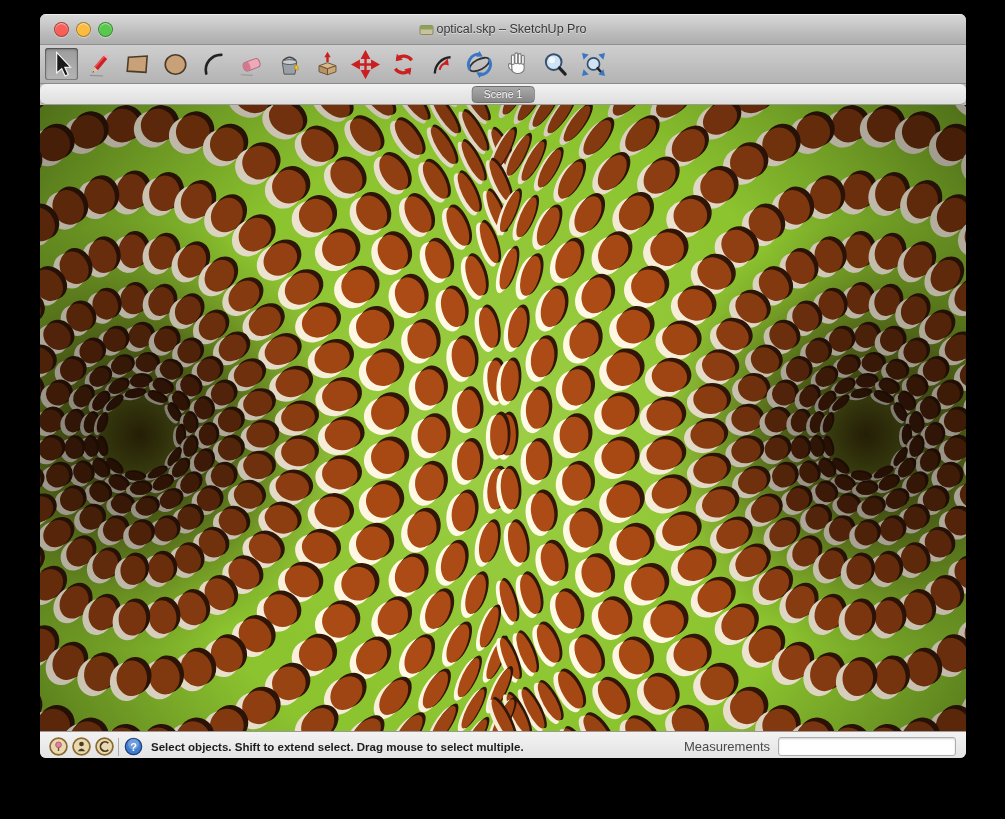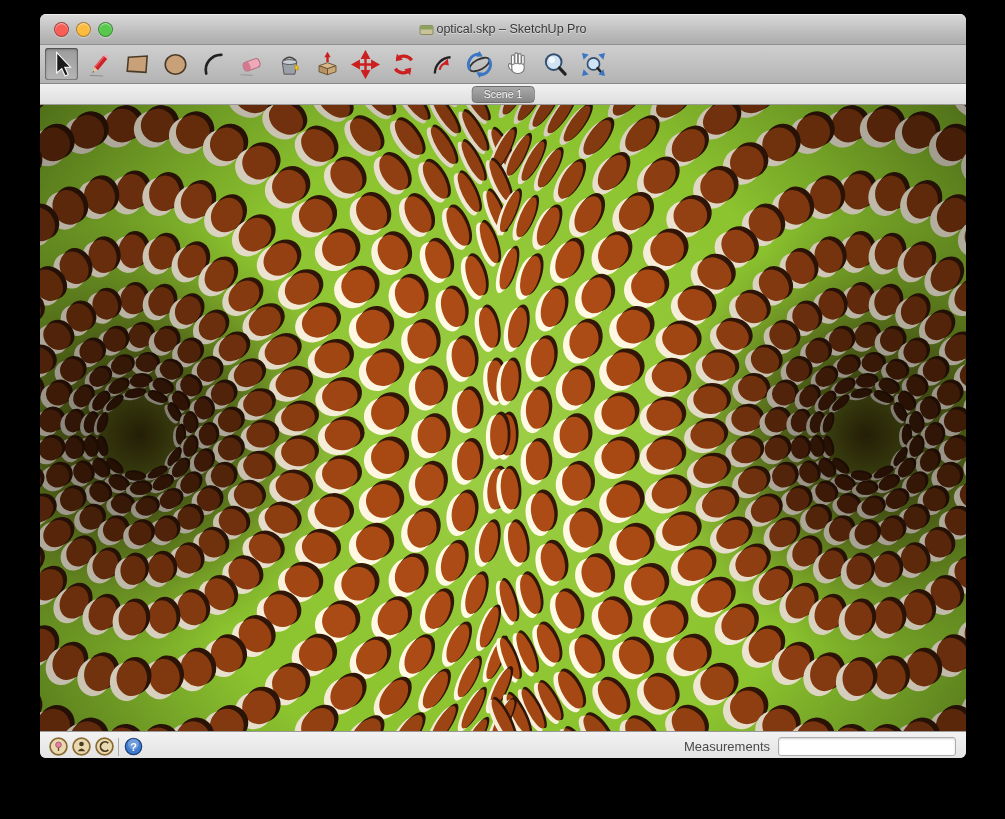--- a/index.html
+++ b/index.html
@@ -14,21 +14,21 @@
   .light{width:13px;height:13px;border-radius:50%;box-shadow:inset 0 1px 1px rgba(255,255,255,.6),0 1px 1px rgba(255,255,255,.4);}
   .title-wrap{position:absolute;left:0;right:0;top:0;height:30px;display:flex;align-items:center;justify-content:center;gap:2px;}
   .title{font-size:12.5px;color:#383838;text-shadow:0 1px 0 rgba(255,255,255,.5);}
   
   .toolbar{height:38px;background:linear-gradient(#cfcfcf,#b3b3b3);border-bottom:1px solid #8a8a8a;
     display:flex;align-items:center;padding-left:5px;gap:5px;}
   .tool{width:33px;height:32px;display:flex;align-items:center;justify-content:center;border-radius:3px;}
   .tool.selected{background:linear-gradient(#9c9c9c,#b5b5b5);box-shadow:inset 0 1px 3px rgba(0,0,0,.45),inset 0 0 0 1px rgba(0,0,0,.25);}
   .ticon{display:flex;}
   
-  .scenebar{position:relative;height:20px;background:linear-gradient(#f2f2f2,#dedede);border-bottom:1px solid #9a9a9a;}
+  .scenebar{position:relative;height:20px;background:linear-gradient(#f2f2f2,#dedede);border-bottom:1px solid #9a9a9a;border-radius:6px;}
   .scenetab{position:absolute;left:50%;top:2px;transform:translateX(-50%);
     background:linear-gradient(#a9a9a9,#868686);border:1px solid #6e6e6e;border-radius:4px;
     color:#f4f4f4;font-size:10.5px;padding:1px 11px 2px;text-shadow:0 -1px 0 rgba(0,0,0,.35);}
   
   .viewport{position:relative;width:926px;height:626px;background:#0d1202;overflow:hidden;}
   .viewport svg{display:block;}
   
   .statusbar{position:relative;height:29px;background:linear-gradient(#f2f2f2,#e2e2e2);
     border-top:1px solid #999;display:flex;align-items:center;padding:0 10px 0 8px;}
   .navicons{display:flex;align-items:center;gap:2px;}
@@ -1875,19 +1875,20 @@
           </span>
         </div>
       <div class="divider"></div>
       <span class="helpbtn">
         <svg width="19" height="19" viewBox="0 0 19 19">
           <circle cx="9.5" cy="9.5" r="8.2" fill="#3f7cd0" stroke="#1d3f77" stroke-width="1.2"></circle>
           <circle cx="9.5" cy="7" r="5.5" fill="rgba(255,255,255,0.25)"></circle>
           <text x="9.5" y="13.5" text-anchor="middle" font-size="11" font-weight="bold" fill="#fff" font-family="Liberation Sans, sans-serif">?</text>
         </svg>
       </span>
+      <span class="statustext">Select objects. Shift to extend select. Drag mouse to select multiple.</span>
       <div class="spacer"></div>
       <span class="measurelabel">Measurements</span>
       <input class="measureinput" type="text" value="" style="">
     </div>
 
   </div>
 </div>
 
 </body></html>

